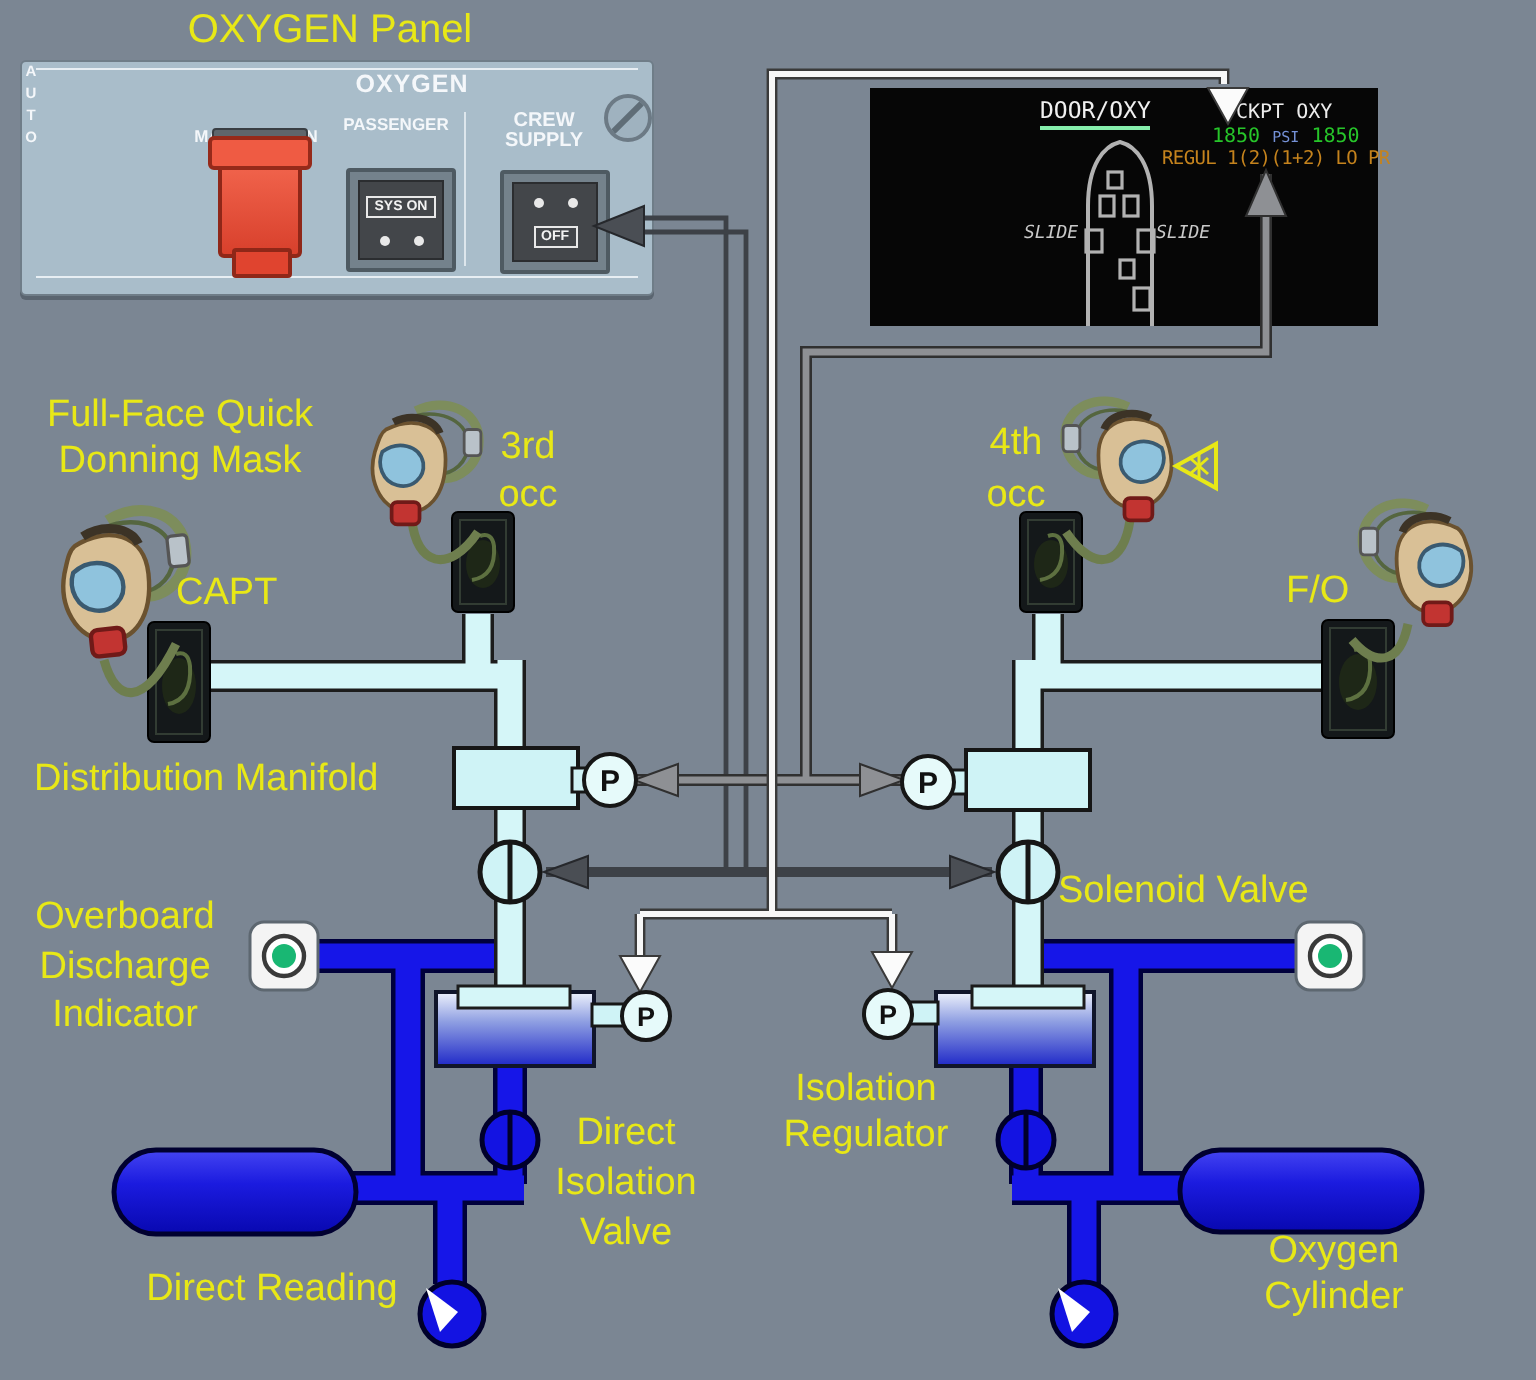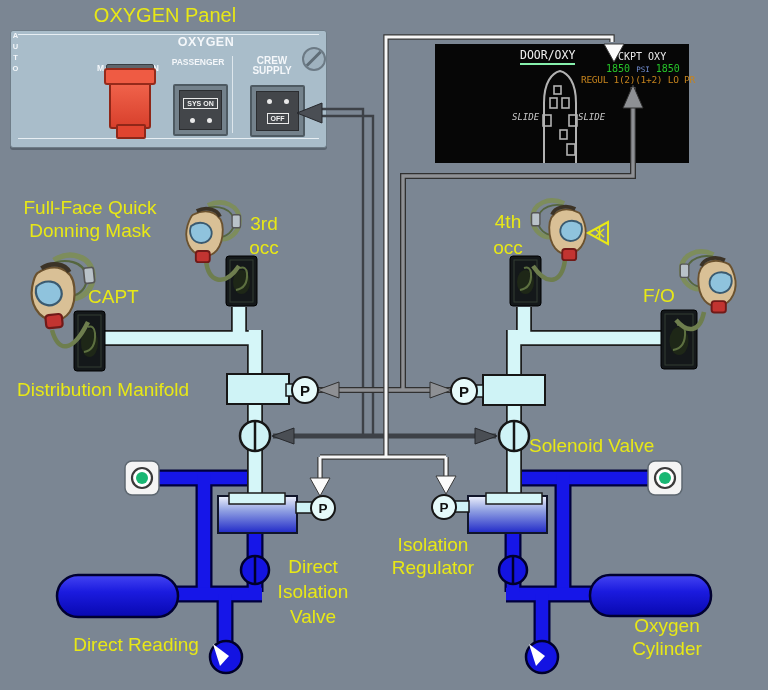--- a/index.html
+++ b/index.html
@@ -339,18 +339,19 @@
   <div class="lbl ttl ctr" style="left:60px;top:4px;width:210px">OXYGEN Panel</div>
 
   <div class="lbl ctr" style="left:0;top:196px;width:180px"><span>Full-Face Quick</span><br><span>Donning Mask</span></div>
   <div class="lbl ctr" style="left:238px;top:212px;width:52px;line-height:24px"><span>3rd</span><br><span>occ</span></div>
   <div class="lbl ctr" style="left:482px;top:209px;width:52px;line-height:26px"><span>4th</span><br><span>occ</span></div>
   <div class="lbl" style="left:88px;top:285px">CAPT</div>
   <div class="lbl" style="left:643px;top:284px">F/O</div>
 
   <div class="lbl" style="left:17px;top:378px">Distribution Manifold</div>
   <div class="lbl" style="left:529px;top:434px">Solenoid Valve</div>
+  <div class="lbl ctr" style="left:5px;top:447px;width:115px;line-height:24.5px"><span>Overboard</span><br><span>Discharge</span><br><span>Indicator</span></div>
   <div class="lbl ctr" style="left:383px;top:533px;width:100px"><span>Isolation</span><br><span>Regulator</span></div>
   <div class="lbl ctr" style="left:270px;top:554px;width:86px;line-height:25px"><span>Direct</span><br><span>Isolation</span><br><span>Valve</span></div>
   <div class="lbl ctr" style="left:56px;top:633px;width:160px;line-height:23px"><span>Direct Reading</span><br></div>
   <div class="lbl ctr" style="left:621px;top:614px;width:92px"><span>Oxygen</span><br><span>Cylinder</span></div>
 
 </div>
 
 </body></html>

